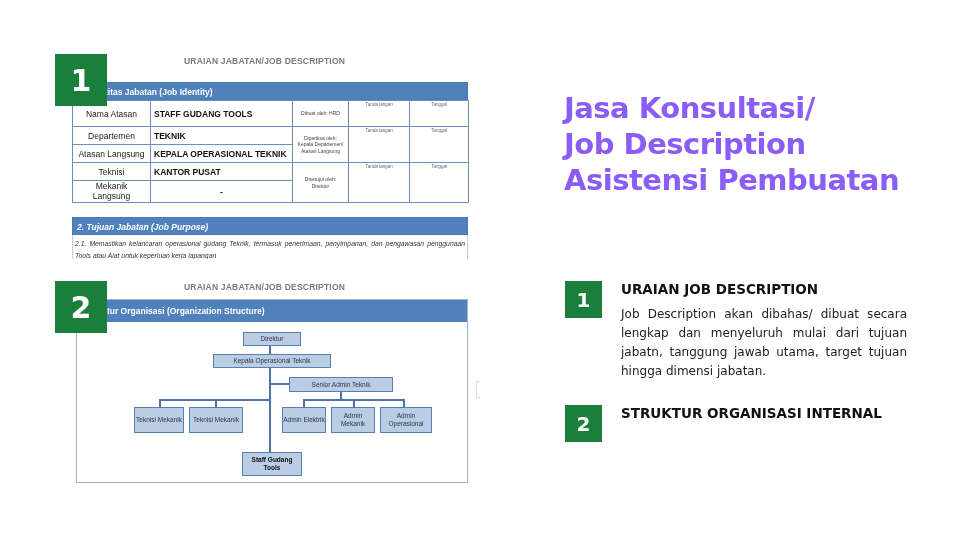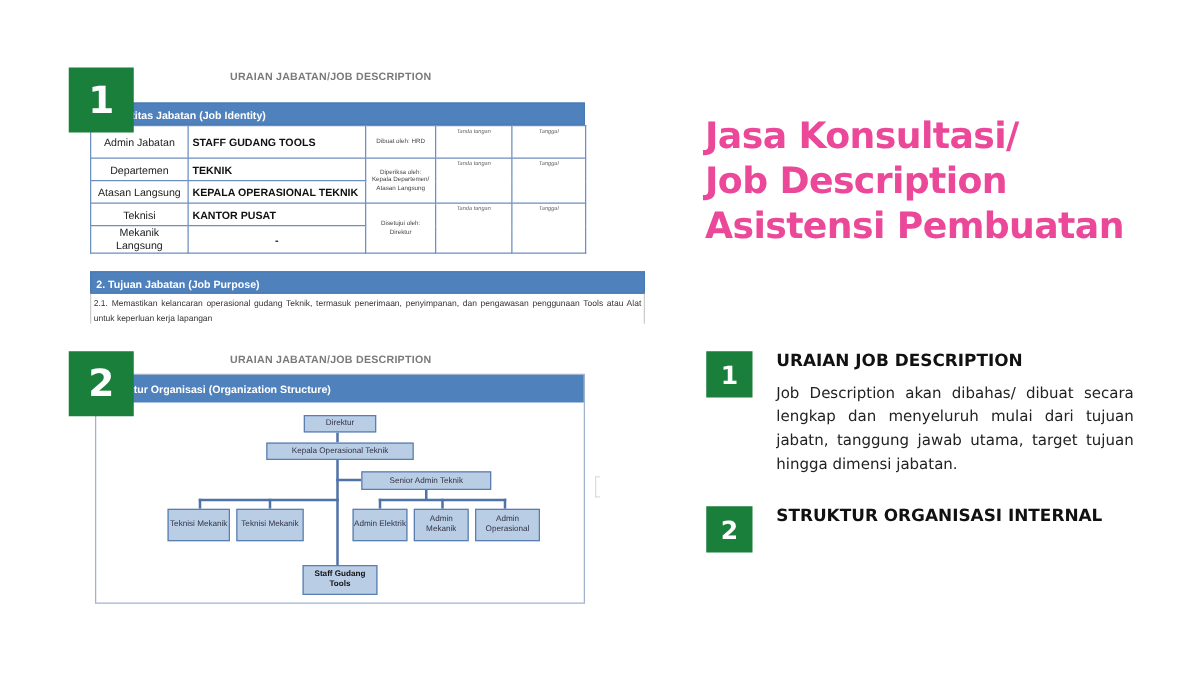--- a/index.html
+++ b/index.html
@@ -8,30 +8,30 @@
   .green-badge { position: absolute; background: #1a7f3a; color: #fff; font-family: "DejaVu Sans", sans-serif; font-weight: bold; display: flex; align-items: center; justify-content: center; z-index: 5; }
   .big-badge { width: 52px; height: 52px; font-size: 30px; }
   .doc1 { position: absolute; left: 72px; top: 82px; width: 396px; }
   .blue-bar { background: #4f81bd; color: #fff; font-size: 8.5px; font-weight: bold; height: 18px; line-height: 18px; padding-left: 32px; border: 1px solid #4a7ab3; }
   .jobtable { width: 100%; border-collapse: collapse; font-size: 8px; table-layout: fixed; }
   .jobtable td { border: 1px solid #6d8fbf; padding: 1px 3px; vertical-align: middle; height: 18px; }
   .jobtable .lbl { text-align: center; color: #222; font-size: 8.5px; }
   .jobtable .val { font-weight: bold; color: #111; font-size: 8.5px; }
   .jobtable .sig { font-size: 5px; text-align: center; color: #444; line-height: 1.3; }
   .jobtable .tiny { font-size: 4.5px; font-style: italic; color: #666; text-align: center; vertical-align: top; }
-  .purpose { position: absolute; left: 72px; top: 217px; width: 444px; }
+  .purpose { position: absolute; left: 72px; top: 217px; width: 396px; font-style: italic; }
   .purpose .blue-bar { padding-left: 4px; }
   .purpose-text { font-size: 6.8px; color: #333; padding: 3px 2px; line-height: 12px; height: 24px; overflow: hidden; text-align: justify; border-left: 1px solid #ccc; border-right: 1px solid #ccc; }
   .doc2 { position: absolute; left: 76px; top: 299px; width: 392px; height: 184px; border: 1px solid #9fb3cf; }
   .doc2 .blue-bar { padding-left: 20px; height: 22px; line-height: 22px; border: none; }
   .org { position: absolute; left: 0; top: 22px; width: 100%; height: 160px; }
   .node { position: absolute; background: #b9cde5; border: 1px solid #5a7eb0; font-size: 6.5px; color: #334; text-align: center; display: flex; align-items: center; justify-content: center; line-height: 1.2; }
   .node.bold { font-weight: bold; color: #111; }
   .line { position: absolute; background: #4f72a8; }
-  .main-title { position: absolute; left: 564px; top: 90px; font-family: "DejaVu Sans", sans-serif; font-weight: bold; font-size: 29px; line-height: 36px; color: #ec4899; letter-spacing: -0.5px; }
+  .main-title { position: absolute; left: 564px; top: 90px; font-family: "DejaVu Sans", sans-serif; font-weight: bold; font-size: 29px; line-height: 36px; color: #8b5cf6; letter-spacing: -0.5px; }
   .feature { position: absolute; left: 565px; width: 342px; }
   .small-badge { width: 37px; height: 37px; font-size: 20px; position: absolute; left: 0; top: 0; }
   .feat-title { position: absolute; left: 56px; top: 0; font-family: "DejaVu Sans", sans-serif; font-weight: bold; font-size: 13.5px; color: #111; white-space: nowrap; }
   .feat-desc { position: absolute; left: 56px; top: 24px; width: 286px; font-family: "DejaVu Sans", sans-serif; font-size: 12px; line-height: 19px; color: #222; text-align: justify; }
   .scroll-marker { position: absolute; left: 476px; top: 381px; width: 4px; height: 17px; border: 1px solid #ddd; border-right: none; }
 </style>
 </head>
 <body>
 
 <div class="doc-title" style="left:184px; top:56px;">URAIAN JABATAN/JOB DESCRIPTION</div>
@@ -42,21 +42,21 @@
   <table class="jobtable">
     <colgroup>
         <col style="width:78px">
         <col style="width:142px">
         <col style="width:56px">
         <col style="width:61px">
         <col style="width:59px">
       </colgroup>
     <tbody>
         <tr style="height:26px">
-      <td class="lbl">Admin Jabatan</td>
+      <td class="lbl">Nama Atasan</td>
       <td class="val">STAFF GUDANG TOOLS</td>
       <td class="sig">Dibuat oleh: HRD</td>
       <td class="tiny">Tanda tangan</td>
       <td class="tiny">Tanggal</td>
     </tr>
     <tr>
       <td class="lbl">Departemen</td>
       <td class="val">TEKNIK</td>
       <td class="sig" rowspan="2">Diperiksa oleh: Kepala Departemen/ Atasan Langsung</td>
       <td class="tiny" rowspan="2">Tanda tangan</td>

